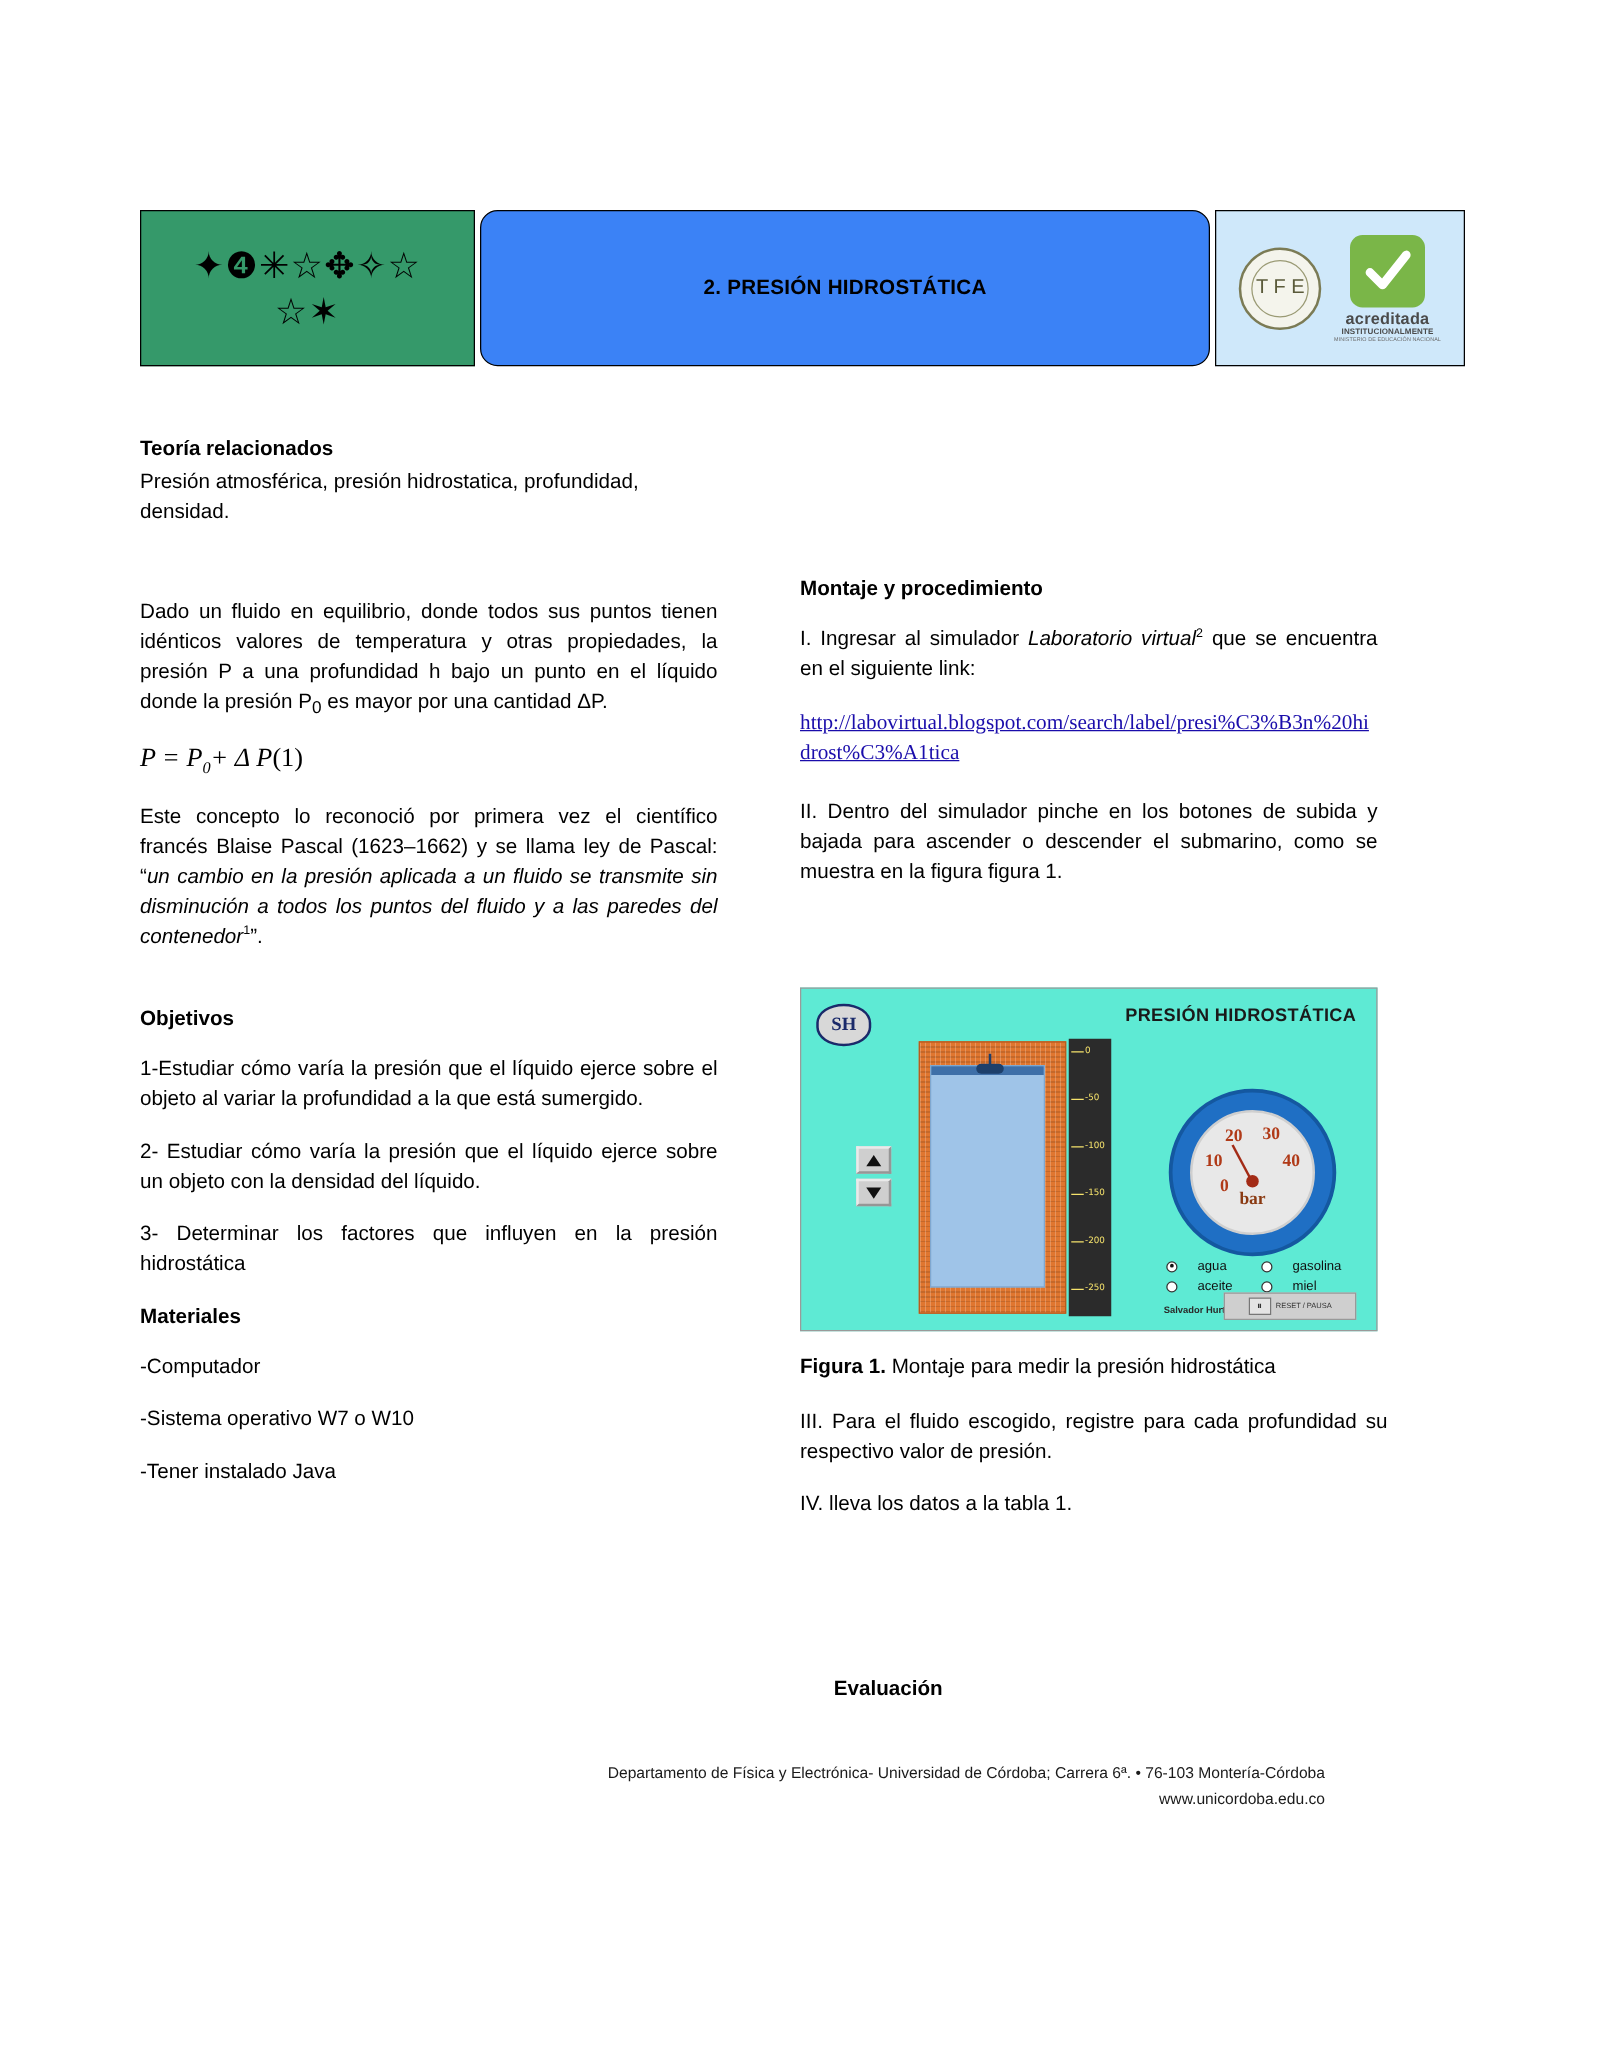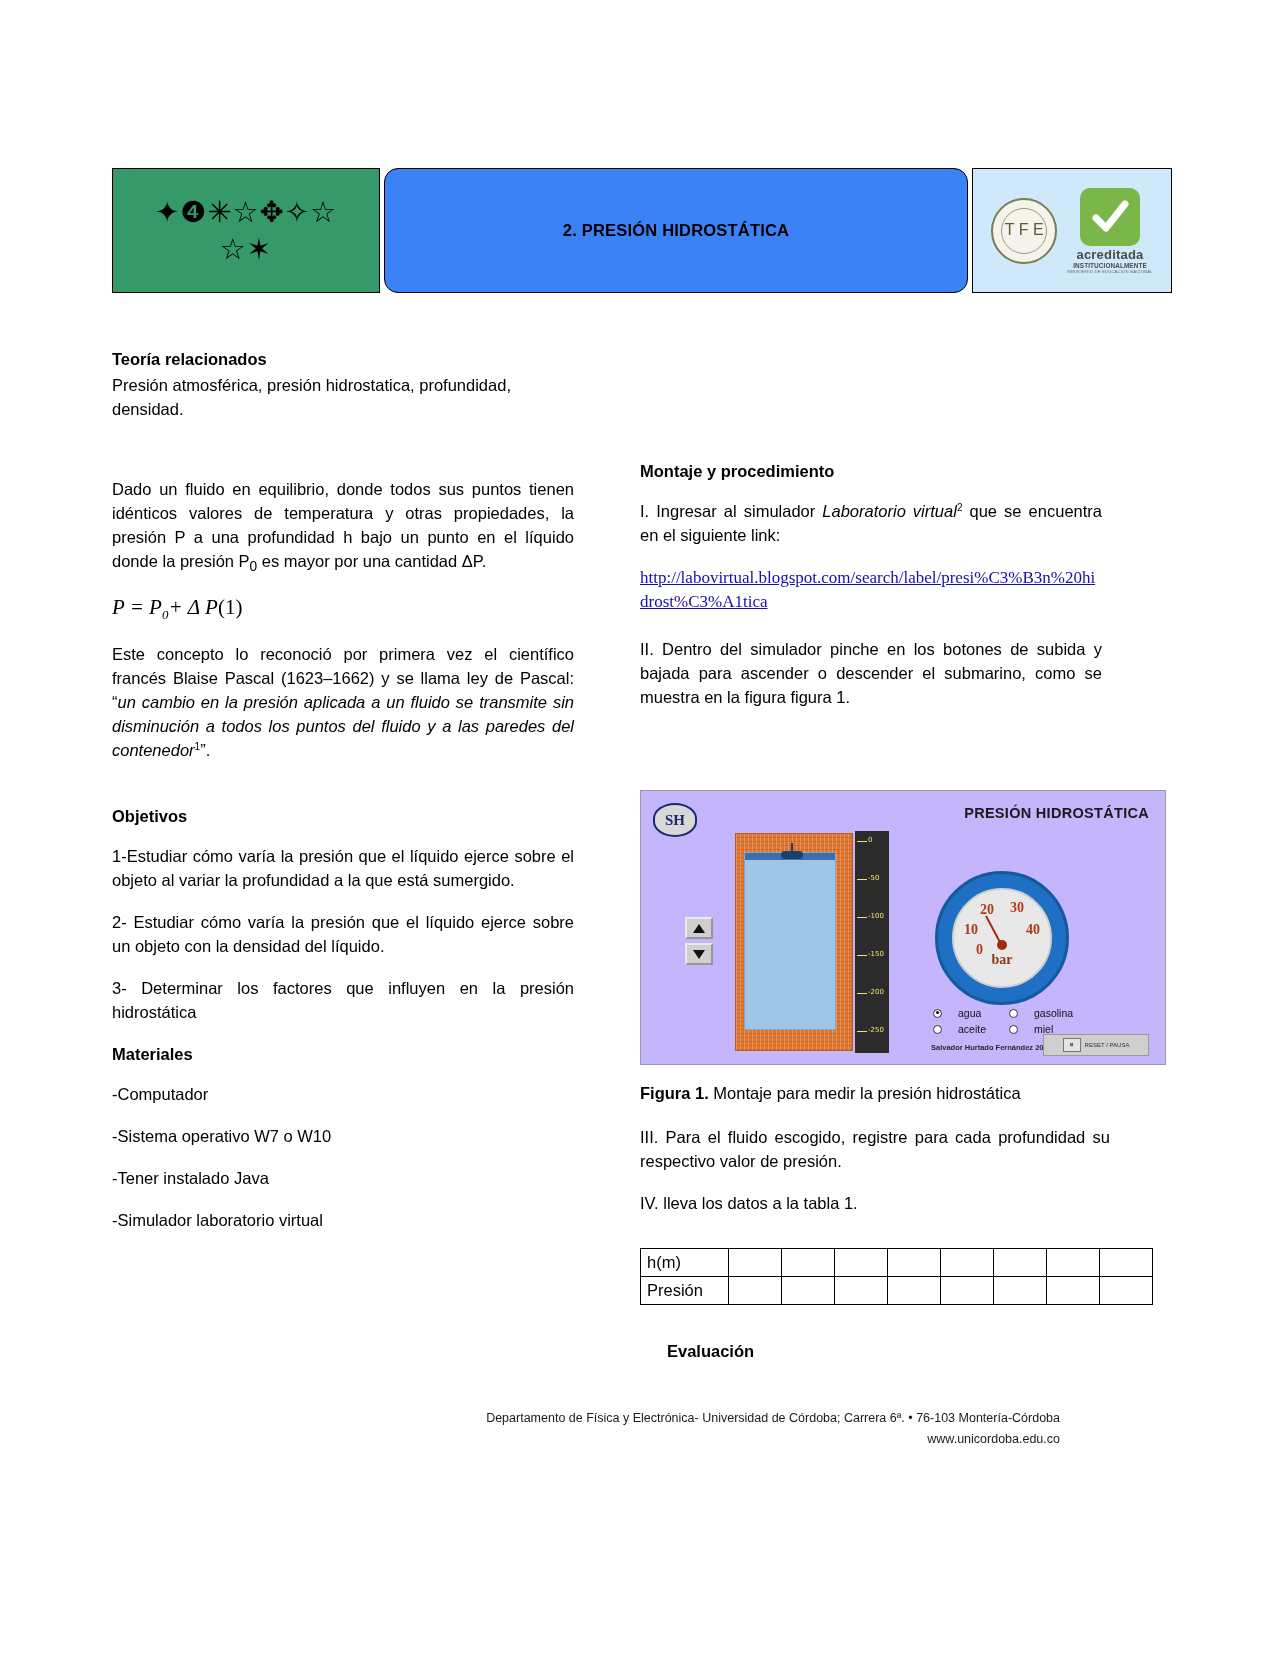--- a/index.html
+++ b/index.html
@@ -176,23 +176,23 @@
   }
 
   em { font-style: italic; }
   sup { font-size: 10px; vertical-align: super; }
 
   
   .figure-wrap {
     position: absolute;
     left: 640px;
     top: 790px;
-    width: 526px;
+    width: 462px;
     height: 275px;
-    background: #c4b5fd;
+    background: #5eead4;
     border: 1px solid #9a9a9a;
     box-sizing: border-box;
     overflow: hidden;
   }
   .fig-title {
     position: absolute;
     right: 16px;
     top: 14px;
     font-size: 14.5px;
     font-weight: bold;
@@ -473,21 +473,20 @@
     <div class="spacer-14"></div>
     <p class="body">1-Estudiar cómo varía la presión que el líquido ejerce sobre el objeto al variar la profundidad a la que está sumergido.</p>
     <p class="body">2- Estudiar cómo varía la presión que el líquido ejerce sobre un objeto con la densidad del líquido.</p>
     <p class="body">3- Determinar los factores que influyen en la presión hidrostática</p>
 
     <h2 class="section">Materiales</h2>
     <div class="spacer-14"></div>
     <p class="body nojust">-Computador</p>
     <p class="body nojust">-Sistema operativo W7 o W10</p>
     <p class="body nojust">-Tener instalado Java</p>
-    <p class="body nojust">-Simulador laboratorio virtual</p>
   </div>
 
   <div class="col-right">
     <h2 class="section">Montaje y procedimiento</h2>
     <div class="spacer-14"></div>
     <p class="body"><span>I. Ingresar al simulador </span><em>Laboratorio virtual</em><sup>2</sup><span> que se encuentra en el siguiente link:</span></p>
     <a class="link" href="#">http://labovirtual.blogspot.com/search/label/presi%C3%B3n%20hidrost%C3%A1tica</a>
     <div class="spacer-24"></div>
     <p class="body">II. Dentro del simulador pinche en los botones de subida y bajada para ascender o descender el submarino, como se muestra en la figura figura 1.</p>
   </div>
@@ -570,46 +569,20 @@
   </div>
 
   <div class="fig-caption">
     <p class="body" style="margin-bottom:20px;">
       <b>Figura 1.</b><span> Montaje para medir la presión hidrostática</span>
     </p>
     <p class="body">III. Para el fluido escogido, registre para cada profundidad su respectivo valor de presión.</p>
     <p class="body">IV. lleva los datos a la tabla 1.</p>
   </div>
 
-  <table class="data-table">
-    <tbody>
-      <tr>
-        <td class="hdr">h(m)</td>
-        <td class="cell"></td>
-        <td class="cell"></td>
-        <td class="cell"></td>
-        <td class="cell"></td>
-        <td class="cell"></td>
-        <td class="cell"></td>
-        <td class="cell"></td>
-        <td class="cell"></td>
-      </tr>
-      <tr>
-        <td class="hdr">Presión</td>
-        <td class="cell"></td>
-        <td class="cell"></td>
-        <td class="cell"></td>
-        <td class="cell"></td>
-        <td class="cell"></td>
-        <td class="cell"></td>
-        <td class="cell"></td>
-        <td class="cell"></td>
-      </tr>
-    </tbody>
-  </table>
 
   <div style="position:absolute; left:667px; top:1340px; width:462px;">
     <h2 class="section">Evaluación</h2>
     <div class="spacer-14"></div>
   </div>
 
   <div class="footer">
     <div>Departamento de Física y Electrónica- Universidad de Córdoba; Carrera 6ª. • 76-103 Montería-Córdoba</div>
     <div>www.unicordoba.edu.co</div>
   </div>

